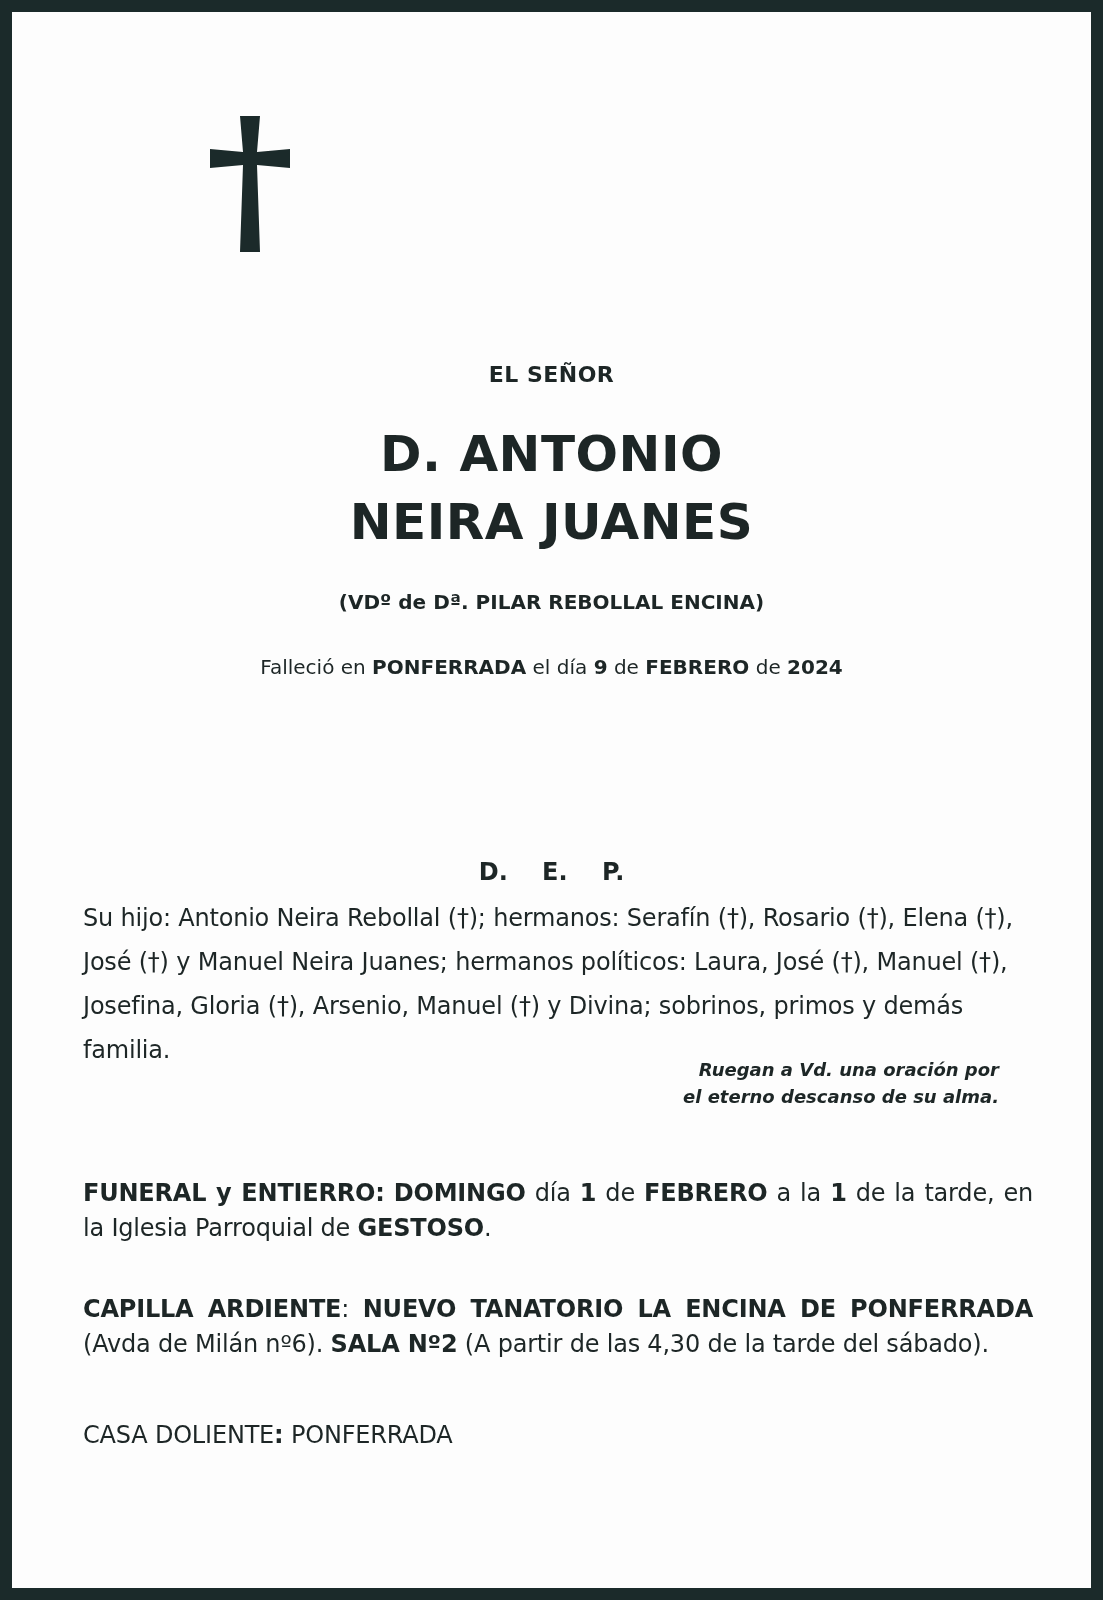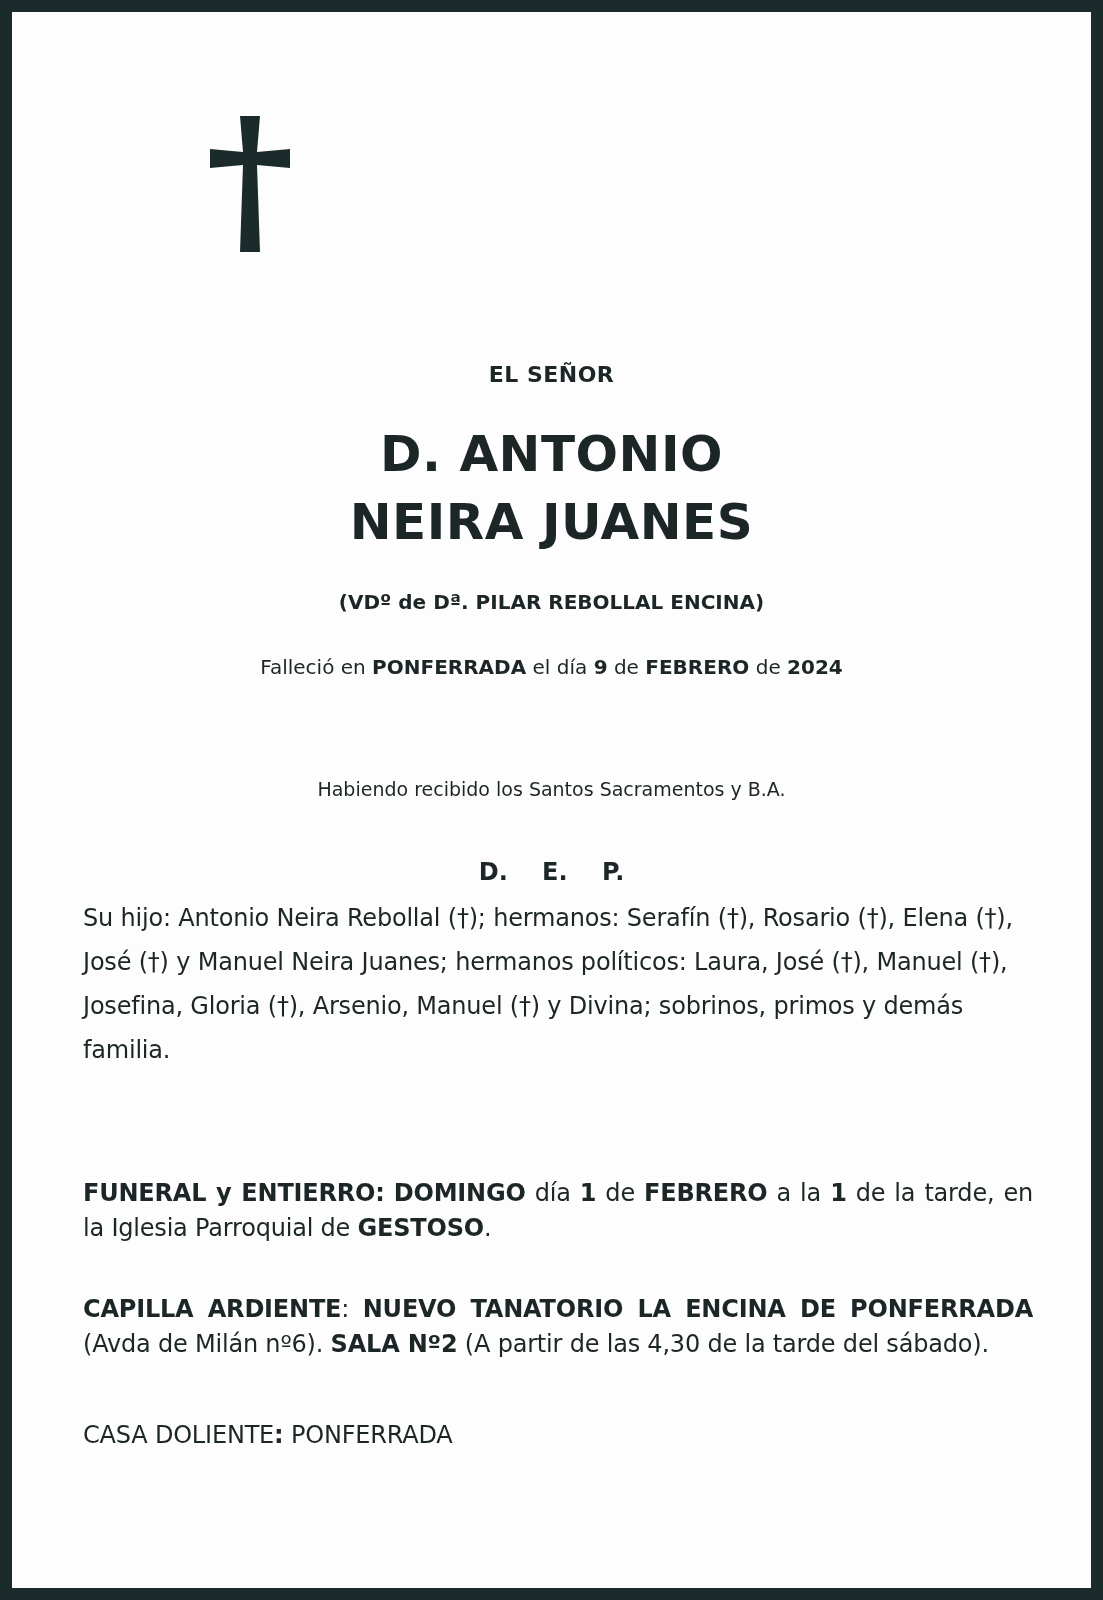--- a/index.html
+++ b/index.html
@@ -70,26 +70,29 @@
     <span class="b">PONFERRADA</span>
     <span>el día</span>
     <span class="b">9</span>
     <span>de</span>
     <span class="b">FEBRERO</span>
     <span>de</span>
     <span class="b">2024</span>
   </div>
 
 
-  <div class="center sacr">Habiendo recibido los Santos Sacramentos y B.A.</div>
 
   <div class="center dep">D. E. P.</div>
 
   <div class="family">Su hijo: Antonio Neira Rebollal (†); hermanos: Serafín (†), Rosario (†), Elena (†), José (†) y Manuel Neira Juanes; hermanos políticos: Laura, José (†), Manuel (†), Josefina, Gloria (†), Arsenio, Manuel (†) y Divina; sobrinos, primos y demás familia.</div>
 
+  <div class="prayer">
+    <div>Ruegan a Vd. una oración por</div>
+    <div>el eterno descanso de su alma.</div>
+  </div>
 
   <div class="block funeral">
     <span class="b">FUNERAL y ENTIERRO:</span>
     <span class="b">DOMINGO</span>
     <span>día</span>
     <span class="b">1</span>
     <span>de</span>
     <span class="b">FEBRERO</span>
     <span>a la</span>
     <span class="b">1</span>

